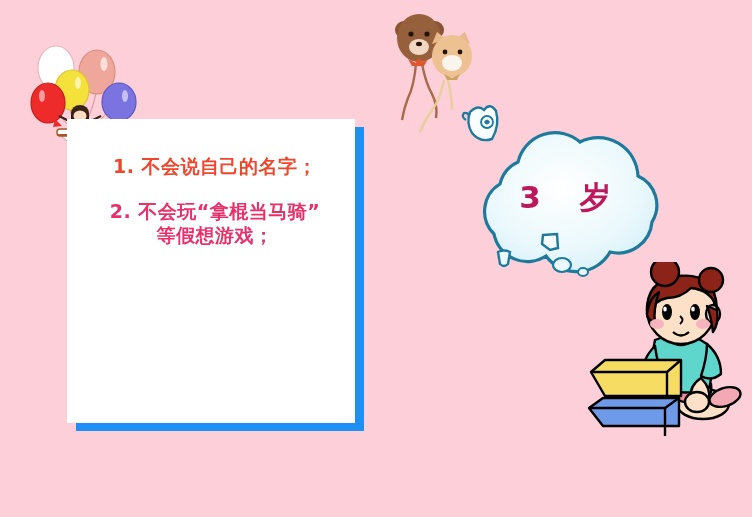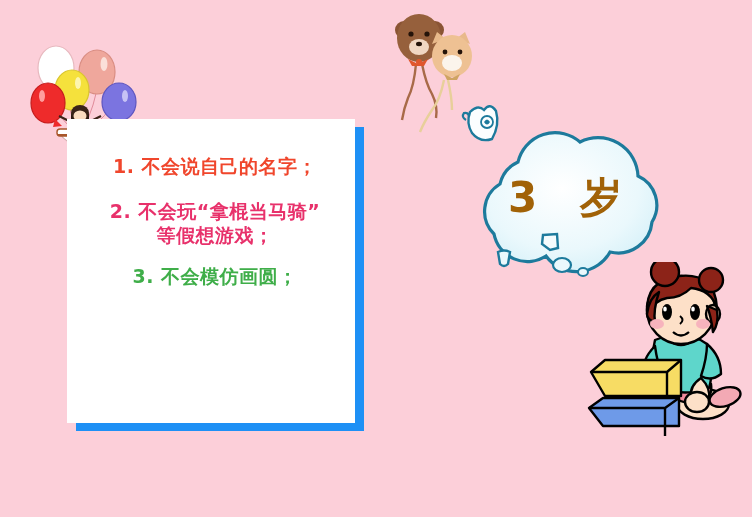--- a/index.html
+++ b/index.html
@@ -73,23 +73,23 @@
     height: 190px;
   }
   .cloud-text {
     position: absolute;
     left: 0; top: 0;
     width: 250px;
     height: 190px;
     display: flex;
     align-items: center;
     justify-content: center;
-    color: #a16207;
+    color: #be185d;
     font-weight: bold;
-    font-size: 42px;
+    font-size: 31px;
     letter-spacing: 14px;
     text-indent: 14px;
     padding-top: 6px;
     box-sizing: border-box;
   }
 
   
   .balloons { position: absolute; left: 14px; top: 34px; width: 130px; height: 130px; }
 
   
@@ -188,21 +188,20 @@
     </svg>
   </div>
 
   <div class="frame-blue"></div>
   <div class="frame-card"></div>
 
   <div class="list">
     <span class="list-item li-1">1. 不会说自己的名字；</span>
     <span class="list-item li-2">2. 不会玩“拿棍当马骑”
     等假想游戏；</span>
-    <span class="list-item li-3">3. 不会模仿画圆；</span>
   </div>
 
   <div class="cloud-wrap">
     <svg width="250" height="190" viewBox="0 0 250 190">
       <defs>
         <radialGradient id="cloudFill" cx="45%" cy="40%" r="72%">
           <stop offset="0%" stop-color="#ffffff"></stop>
           <stop offset="62%" stop-color="#eaf8fc"></stop>
           <stop offset="100%" stop-color="#cfeef7"></stop>
         </radialGradient>

